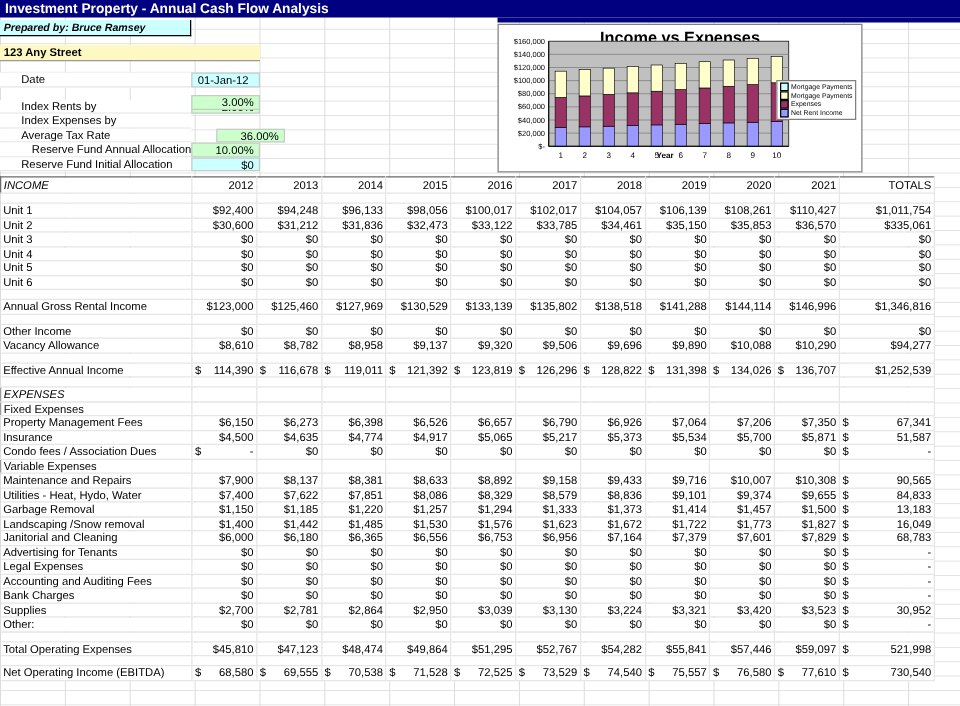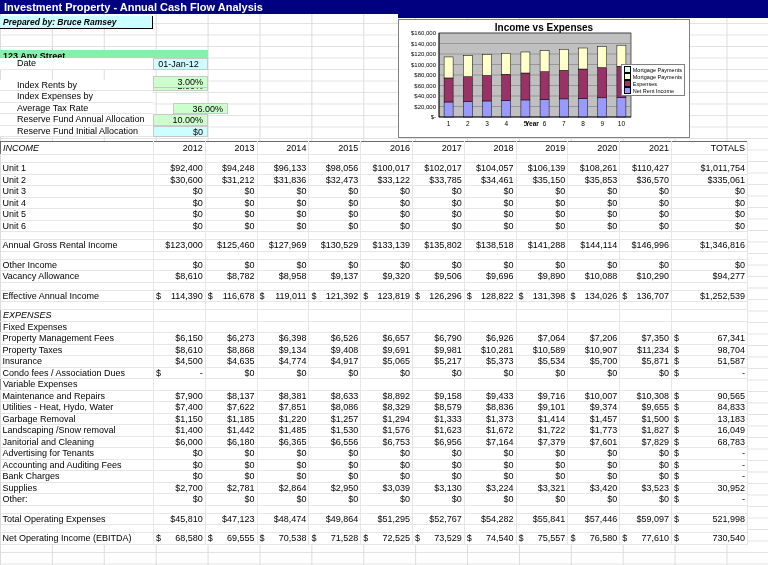--- a/index.html
+++ b/index.html
@@ -13,30 +13,30 @@
     background-size:51.9px 11.5px;
   }
   .abs{position:absolute;}
   
   #titlebar{left:0;top:0;width:768px;height:14px;background:#000080;color:#fff;
     font-weight:bold;font-size:11px;line-height:14px;padding-left:4px;box-sizing:border-box;}
   
   .info-cell{box-sizing:border-box;font-size:9px;line-height:11px;overflow:hidden;white-space:nowrap;}
   #prepared{left:0;top:16px;width:153px;height:13px;background:#CCFFFF;border-bottom:1px solid #000;border-right:1px solid #000;
     font-weight:bold;font-style:italic;font-size:8.5px;line-height:12px;padding-left:3px;}
-  #address{left:0;top:50px;width:208px;height:13px;background:#86efac;font-weight:bold;line-height:13px;padding-left:3px;border-bottom:1px solid #9a9a9a;}
+  #address{left:0;top:36px;width:208px;height:13px;background:#fef9c3;font-weight:bold;line-height:13px;padding-left:3px;border-bottom:1px solid #9a9a9a;}
   .ilabel{left:0;width:153px;height:11.5px;background:#fff;border-bottom:1px solid #e6e6e6;padding-left:17px;}
   .ival{left:153px;width:55px;height:11.5px;text-align:right;padding-right:4px;border:1px solid #c9c9c9;}
   .green{background:#CCFFCC;}
   .lcyan{background:#CCFFFF;}
   
   #accent{left:398px;top:14px;width:370px;height:4px;background:#000080;}
   
   #chart{left:398px;top:19px;width:292px;height:119px;background:#fff;border:1px solid #808080;box-sizing:border-box;}
-  #chart-title{position:absolute;left:0;top:2px;width:100%;text-align:center;font-size:10px;font-weight:bold;}
+  #chart-title{position:absolute;left:0;top:2px;width:100%;text-align:center;font-size:13px;font-weight:bold;}
   #chart svg{position:absolute;left:0;top:11px;}
   #legend{position:absolute;right:4px;top:44px;background:#fff;border:1px solid #808080;padding:1px 2px;}
   .leg-item{display:flex;align-items:center;height:7px;}
   .leg-swatch{width:5px;height:5px;border:1px solid #000;margin-right:2px;flex:0 0 auto;}
   .leg-label{font-size:5.5px;white-space:nowrap;}
   
   #sheet-table{position:absolute;left:0;top:141px;border-collapse:collapse;table-layout:fixed;width:747px;}
   #sheet-table td,#sheet-table th{font-size:9px;line-height:10px;padding:0 2px 0 2px;overflow:hidden;white-space:nowrap;
     border-right:1px solid #e6e6e6;border-bottom:1px solid #e6e6e6;box-sizing:border-box;background:#fff;font-weight:normal;}
   tr.hdr{height:13px;}
@@ -67,21 +67,21 @@
 
 <div class="abs info-cell ilabel" style="top:58px;">Date</div>
 <div class="abs info-cell ival lcyan" style="top:58px;text-align:center;">01-Jan-12</div>
 
 <div class="abs info-cell ilabel" style="top:79.5px;">Index Rents by</div>
 <div class="abs info-cell ival green" style="top:79.5px;">2.00%</div>
 <div class="abs info-cell ilabel" style="top:91px;">Index Expenses by</div>
 <div class="abs info-cell ival green" style="top:76px;">3.00%</div>
 <div class="abs info-cell ilabel" style="top:102.5px;">Average Tax Rate</div>
 <div class="abs info-cell ival green" style="top:102.5px;margin-left:20px;">36.00%</div>
-<div class="abs info-cell ilabel" style="top:114px;">Reserve Fund Annual Allocation</div>
+<div class="abs info-cell ilabel" style="top:114px;text-align:right;">Reserve Fund Annual Allocation</div>
 <div class="abs info-cell ival green" style="top:114px;">10.00%</div>
 <div class="abs info-cell ilabel" style="top:125.5px;">Reserve Fund Initial Allocation</div>
 <div class="abs info-cell ival lcyan" style="top:125.5px;">$0</div>
 
 <div id="accent" class="abs"></div>
 <div id="chart" class="abs">
   <div id="chart-title">Income vs Expenses</div>
   <svg id="chart-svg" width="292" height="104">
       <rect x="40" y="2" width="192" height="84" fill="#C0C0C0" stroke="#000" stroke-width="0.6"></rect>
       <text x="37" y="88" text-anchor="end" font-size="6" fill="#000">$-</text>
@@ -496,39 +496,20 @@
         <td class="num dc">$7,206</td>
         <td class="num dc">$7,350</td>
         <td class="num lastcol tc">
           <span class="acct">
             <span class="d">$</span>
             <span class="n">67,341</span>
           </span>
         </td>
       </tr>
       <tr class="r">
-        <td class="lbl">Property Taxes</td>
-        <td class="num dc">$8,610</td>
-        <td class="num dc">$8,868</td>
-        <td class="num dc">$9,134</td>
-        <td class="num dc">$9,408</td>
-        <td class="num dc">$9,691</td>
-        <td class="num dc">$9,981</td>
-        <td class="num dc">$10,281</td>
-        <td class="num dc">$10,589</td>
-        <td class="num dc">$10,907</td>
-        <td class="num dc">$11,234</td>
-        <td class="num lastcol tc">
-          <span class="acct">
-            <span class="d">$</span>
-            <span class="n">98,704</span>
-          </span>
-        </td>
-      </tr>
-      <tr class="r">
         <td class="lbl">Insurance</td>
         <td class="num dc">$4,500</td>
         <td class="num dc">$4,635</td>
         <td class="num dc">$4,774</td>
         <td class="num dc">$4,917</td>
         <td class="num dc">$5,065</td>
         <td class="num dc">$5,217</td>
         <td class="num dc">$5,373</td>
         <td class="num dc">$5,534</td>
         <td class="num dc">$5,700</td>
@@ -668,20 +649,39 @@
         <td class="num dc">$7,829</td>
         <td class="num lastcol tc">
           <span class="acct">
             <span class="d">$</span>
             <span class="n">68,783</span>
           </span>
         </td>
       </tr>
       <tr class="r">
         <td class="lbl">Advertising for Tenants</td>
+        <td class="num dc">$0</td>
+        <td class="num dc">$0</td>
+        <td class="num dc">$0</td>
+        <td class="num dc">$0</td>
+        <td class="num dc">$0</td>
+        <td class="num dc">$0</td>
+        <td class="num dc">$0</td>
+        <td class="num dc">$0</td>
+        <td class="num dc">$0</td>
+        <td class="num dc">$0</td>
+        <td class="num lastcol tc">
+          <span class="acct">
+            <span class="d">$</span>
+            <span class="n">-</span>
+          </span>
+        </td>
+      </tr>
+      <tr class="r">
+        <td class="lbl">Legal Expenses</td>
         <td class="num dc">$0</td>
         <td class="num dc">$0</td>
         <td class="num dc">$0</td>
         <td class="num dc">$0</td>
         <td class="num dc">$0</td>
         <td class="num dc">$0</td>
         <td class="num dc">$0</td>
         <td class="num dc">$0</td>
         <td class="num dc">$0</td>
         <td class="num dc">$0</td>

